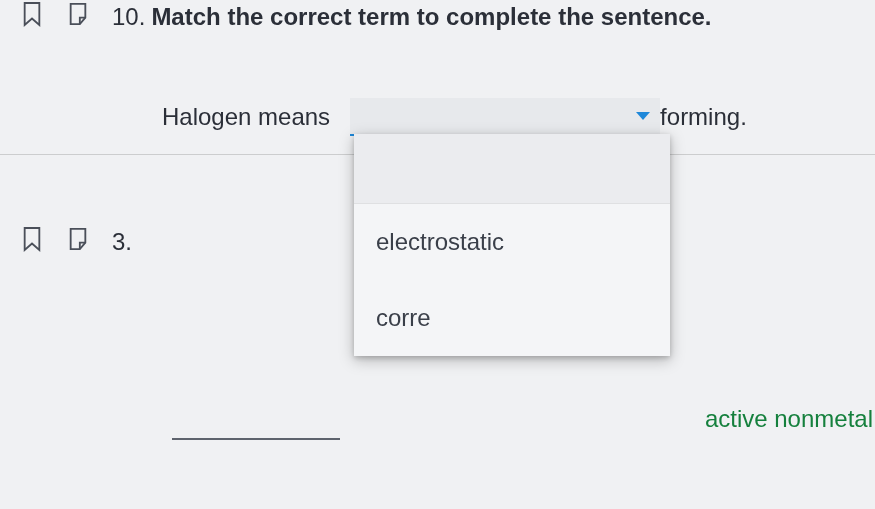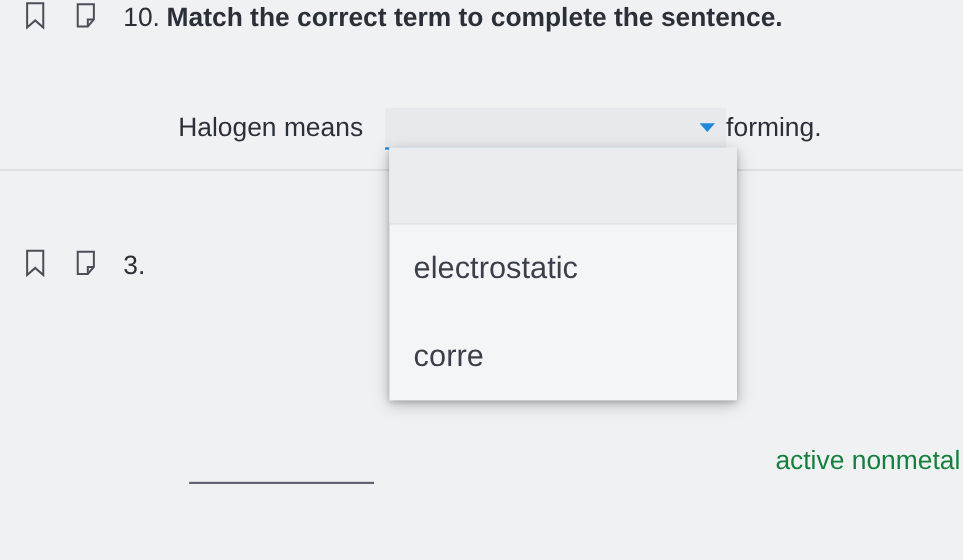--- a/index.html
+++ b/index.html
@@ -101,21 +101,21 @@
       box-shadow: 0 4px 14px rgba(0,0,0,0.25), 0 2px 5px rgba(0,0,0,0.18);
       z-index: 100;
     }
     .dropdown-blank {
       height: 70px;
       background: #ebecef;
       border-bottom: 1px solid rgba(0,0,0,0.05);
     }
     .dropdown-option {
       padding: 24px 22px;
-      font-size: 28px;
+      font-size: 24px;
       color: #3a3f49;
       cursor: pointer;
     }
     .q11-fragment {
       position: absolute;
       right: 0;
       top: 405px;
       font-size: 24px;
       color: #15803d;
       padding-right: 2px;

